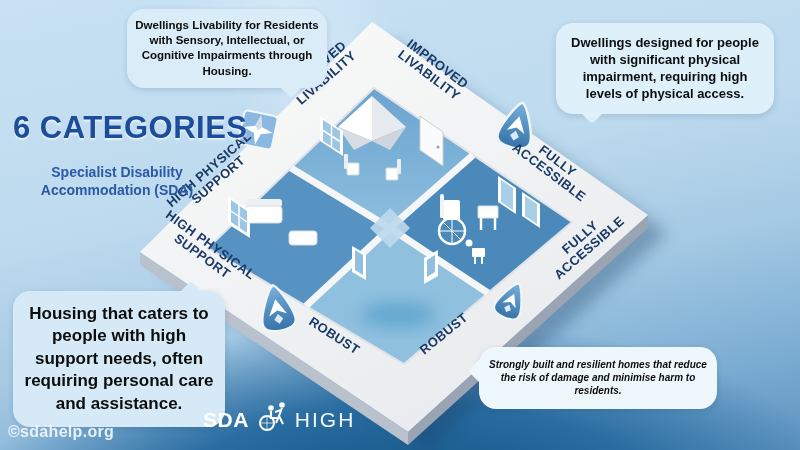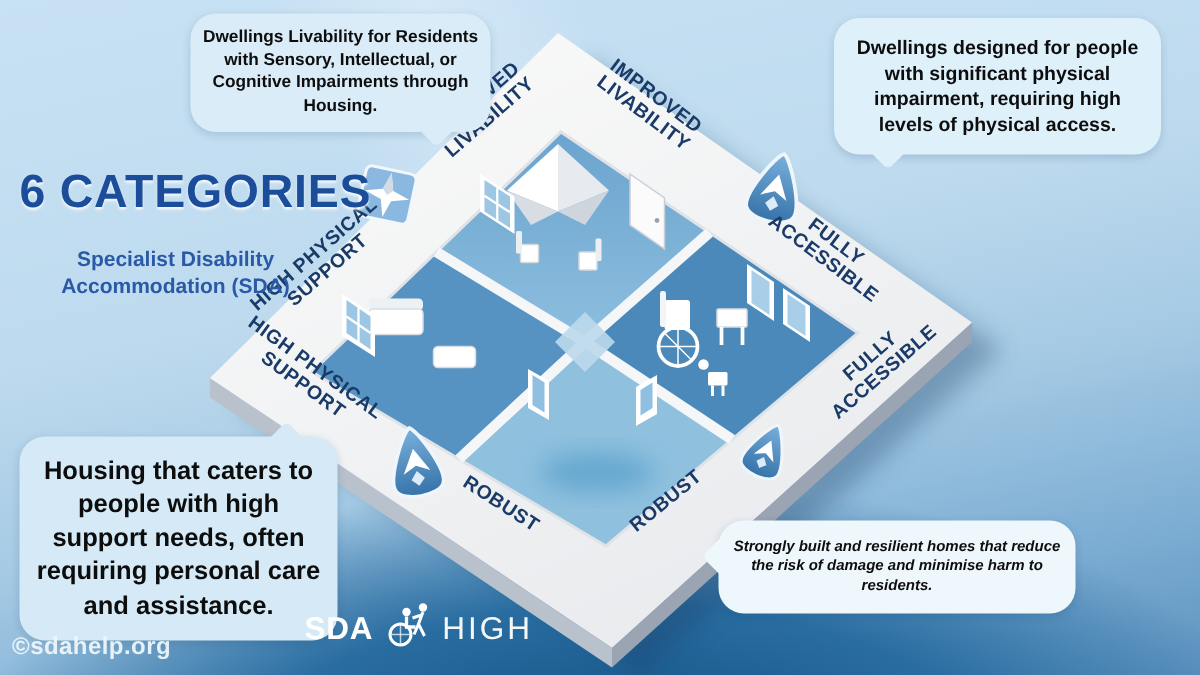--- a/index.html
+++ b/index.html
@@ -27,21 +27,21 @@
     position:absolute;z-index:6;border-radius:17px;
     background:#dceef9;box-shadow:0 2px 6px rgba(30,70,110,.18);
     color:#0d0d0d;font-weight:700;text-align:center;
   }
   .bubble::after{
     content:"";position:absolute;width:20px;height:20px;background:inherit;
     transform:rotate(45deg);border-radius:4px;z-index:-1;
   }
   .bubble-tl{left:127px;top:9px;width:184px;padding:9px 8px;font-size:11.5px;line-height:1.32;background:#d9ecf8;}
   .bubble-tl::after{right:26px;bottom:-6px;}
-  .bubble-tr{left:556px;top:12px;width:198px;padding:11px 10px;font-size:13px;line-height:1.32;background:#def0fa;}
+  .bubble-tr{left:556px;top:23px;width:198px;padding:11px 10px;font-size:13px;line-height:1.32;background:#def0fa;}
   .bubble-tr::after{left:26px;bottom:-6px;}
   .bubble-bl{left:13px;top:291px;width:200px;padding:12px 6px;font-size:17px;line-height:1.32;background:#d5eaf6;}
   .bubble-bl::after{right:24px;top:-6px;}
   .bubble-br{left:479px;top:347px;width:218px;padding:11px 10px;font-size:10px;line-height:1.32;background:#eef7fc;font-style:italic;}
   .bubble-br::after{left:-7px;top:14px;}
 
   
   .title-block{position:absolute;left:13px;top:110px;width:208px;z-index:4;}
   .title-block h1{
     margin:0;font-size:31px;font-weight:700;letter-spacing:.5px;color:#1c4d9a;

